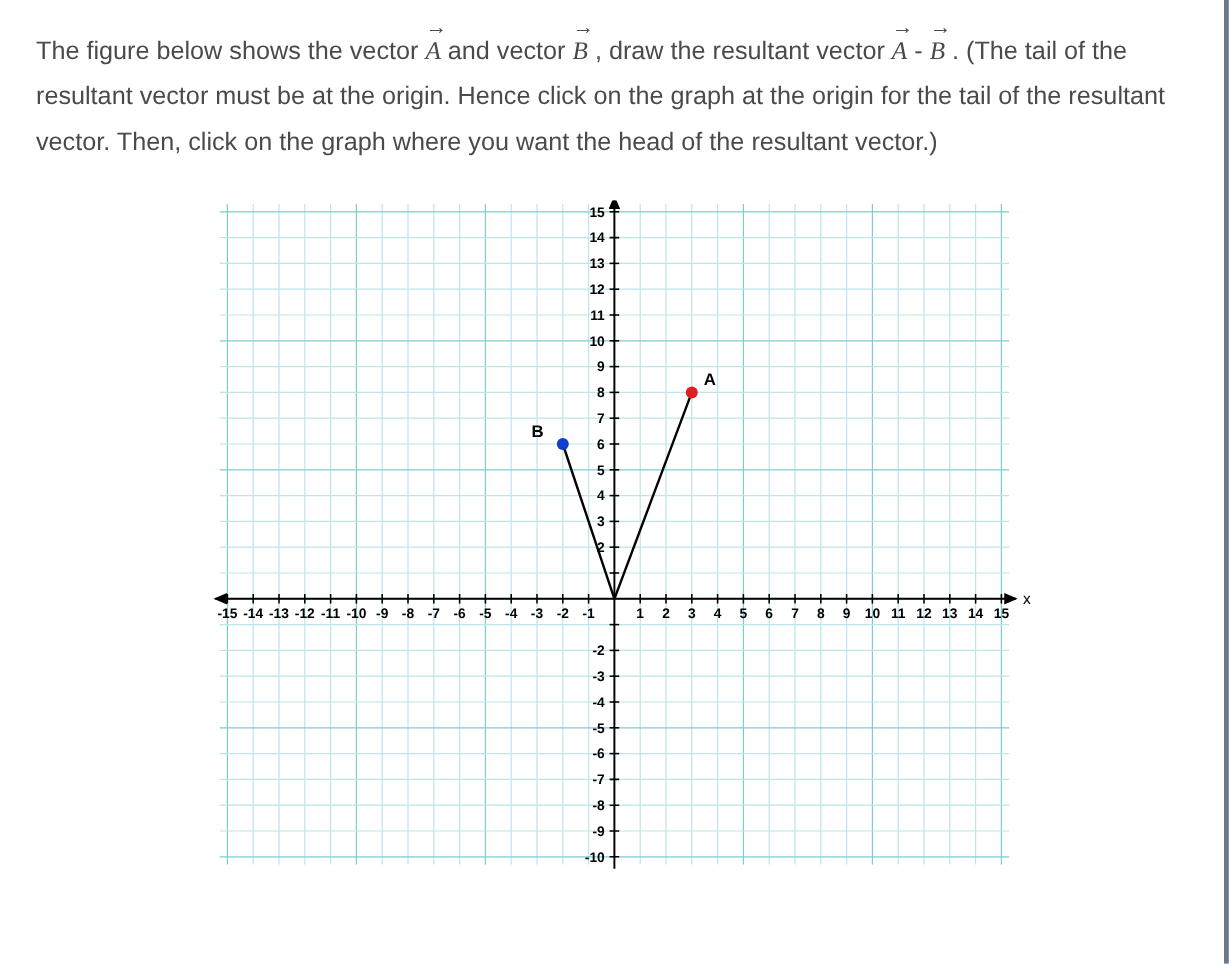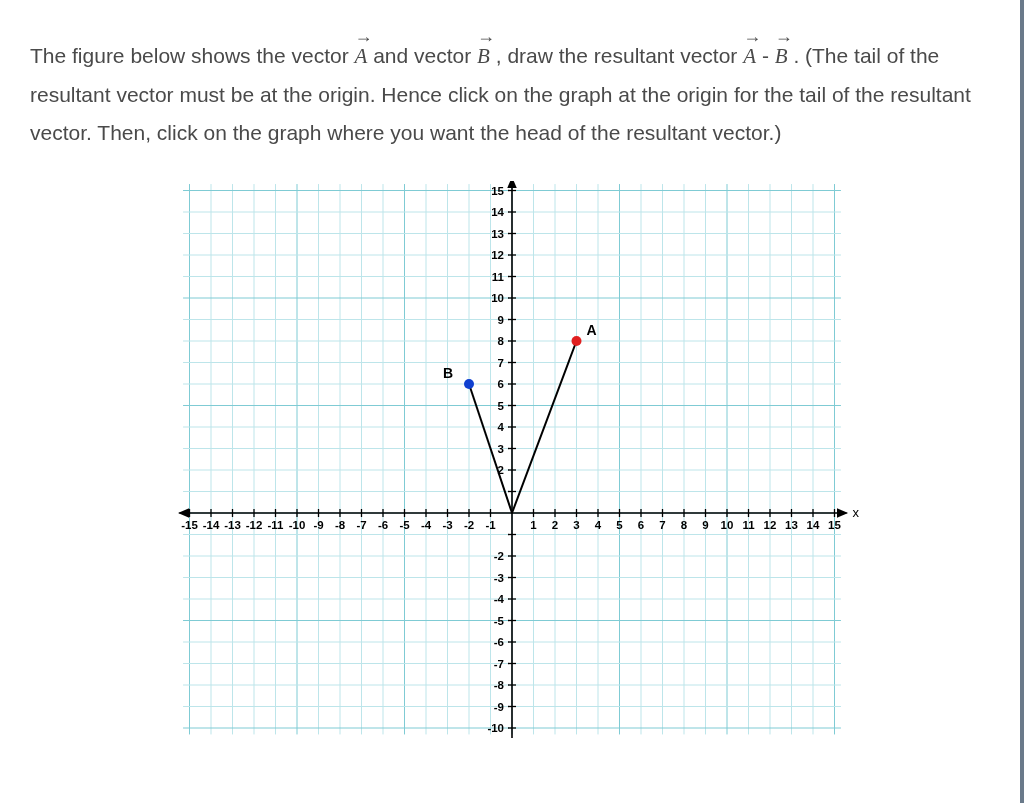--- a/index.html
+++ b/index.html
@@ -7,21 +7,20 @@
       font-family: Arial, Helvetica, sans-serif;
       background: #ffffff;
       width: 1024px;
       height: 803px;
       overflow: hidden;
       position: relative;
     }
     .content-wrapper {
       padding: 20px 30px;
       position: relative;
-      margin-top: 14px;
     }
     .problem-text {
       font-size: 21px;
       line-height: 1.8;
       color: #4a4a4a;
       font-weight: 400;
     }
     .problem-text .vec {
       font-style: italic;
       font-family: 'Times New Roman', serif;

